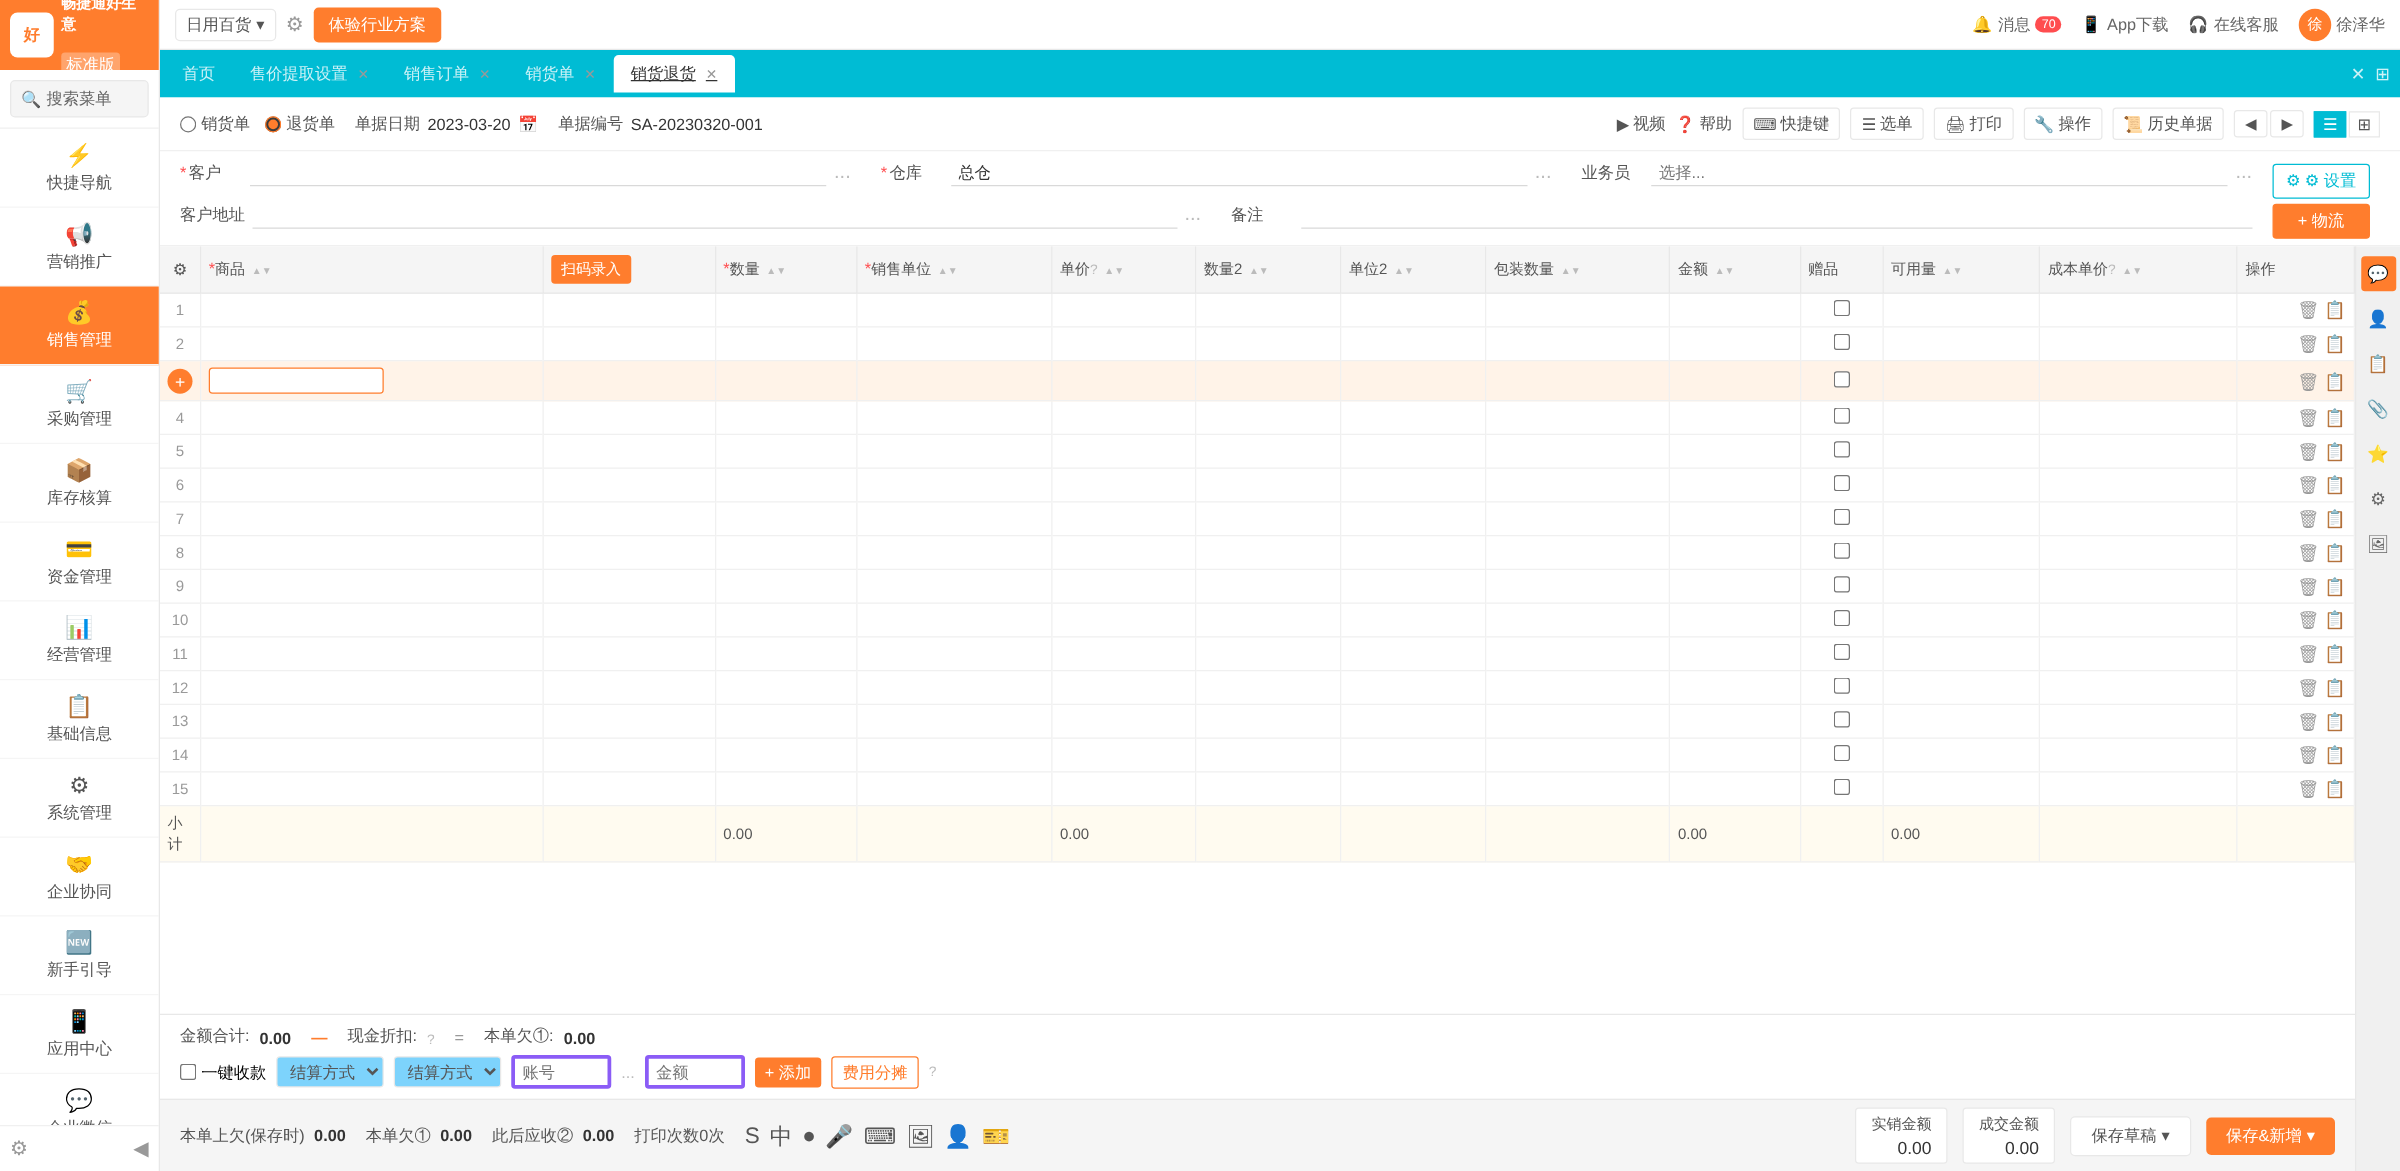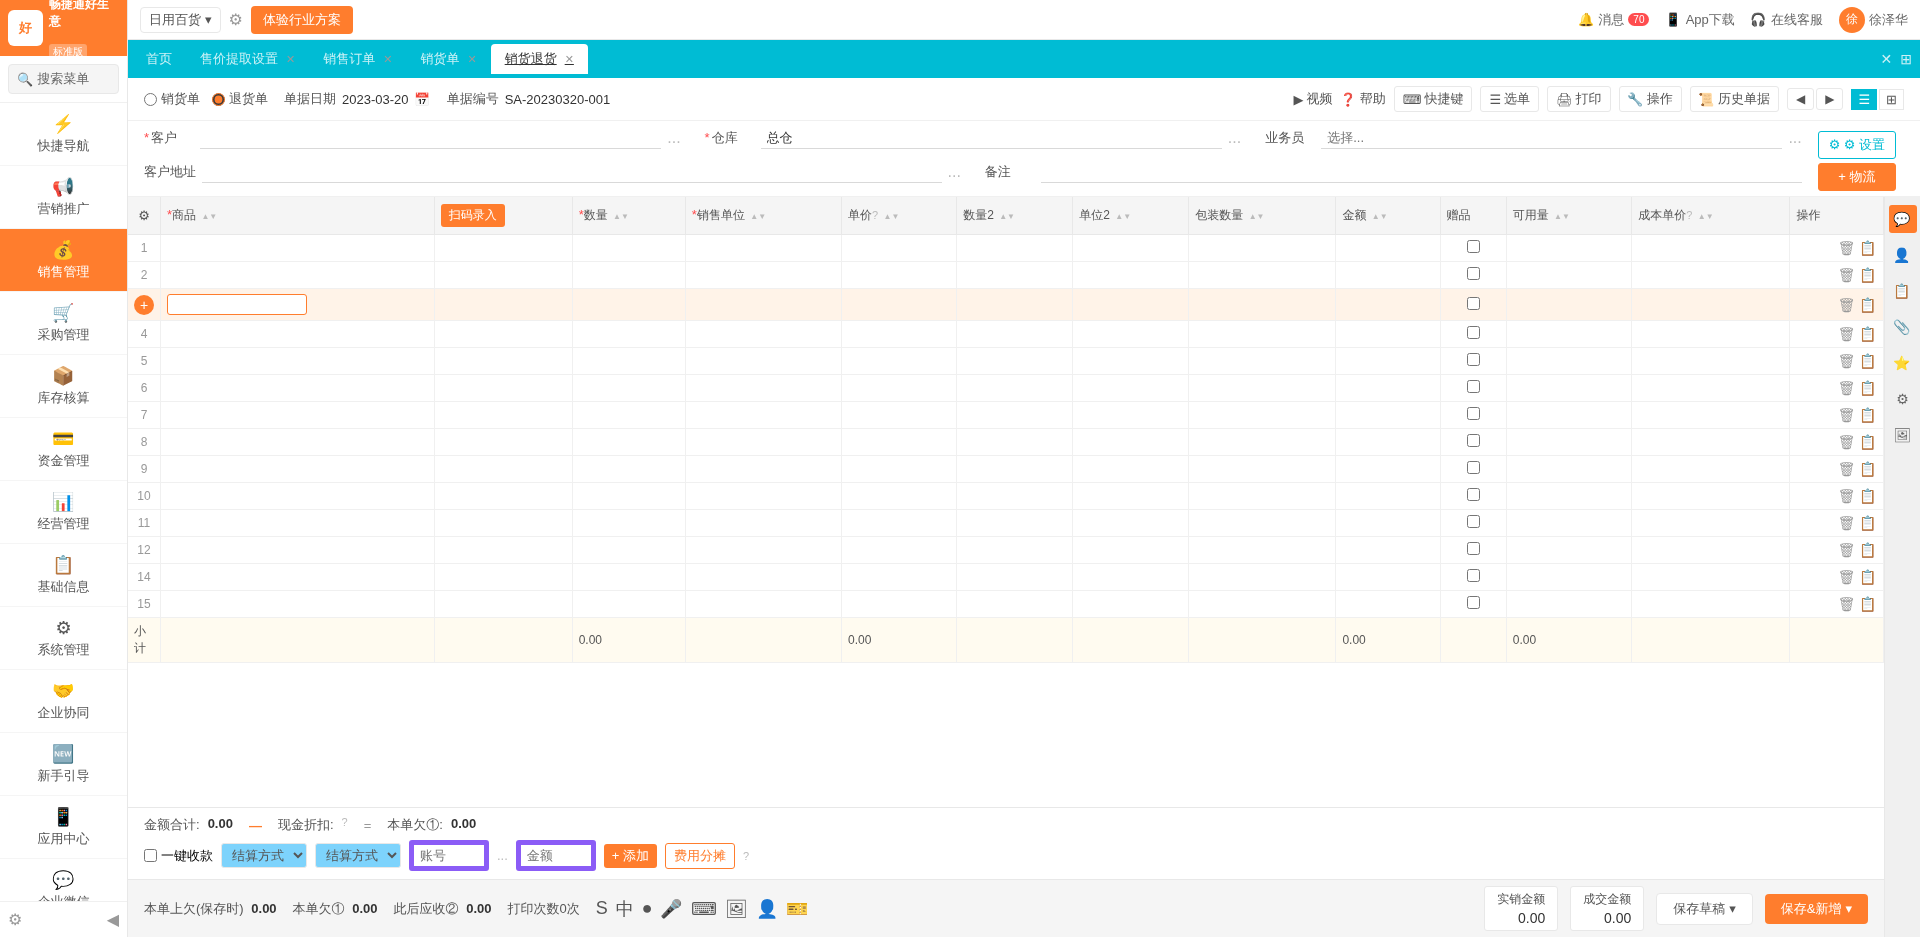--- a/index.html
+++ b/index.html
@@ -2,21 +2,21 @@
 <html><head>
   <meta charset="utf-8">
   <style>
     * { box-sizing: border-box; margin: 0; padding: 0; font-family: 'Microsoft YaHei', Arial, sans-serif; font-size: 13px; }
     body { background: #f5f5f5; display: flex; height: 937px; overflow: hidden; }
 
     
     .sidebar { width: 128px; background: #fff; display: flex; flex-direction: column; height: 100%; border-right: 1px solid #e8e8e8; flex-shrink: 0; }
     .sidebar-logo { background: #ff7d2d; color: #fff; padding: 10px 8px; display: flex; align-items: center; gap: 6px; height: 56px; }
     .sidebar-logo .logo-icon { width: 36px; height: 36px; background: #fff; border-radius: 6px; display: flex; align-items: center; justify-content: center; color: #ff7d2d; font-weight: bold; font-size: 14px; }
-    .sidebar-logo .logo-badge { background: rgba(255,255,255,0.3); border-radius: 3px; padding: 1px 4px; font-size: 10px; margin-top: 14px; display: inline-block; }
+    .sidebar-logo .logo-badge { background: rgba(255,255,255,0.3); border-radius: 3px; padding: 1px 4px; font-size: 13px; margin-top: 14px; display: inline-block; }
     .sidebar-search { padding: 8px; border-bottom: 1px solid #f0f0f0; }
     .sidebar-search-btn { width: 100%; background: #f5f5f5; border: 1px solid #e8e8e8; border-radius: 4px; padding: 5px 8px; cursor: pointer; color: #666; text-align: left; display: flex; align-items: center; gap: 4px; }
     .sidebar-nav { flex: 1; overflow-y: auto; }
     .sidebar-item { display: flex; flex-direction: column; align-items: center; padding: 10px 6px; cursor: pointer; color: #555; border-bottom: 1px solid #f5f5f5; }
     .sidebar-item.active { background: #ff7d2d; color: #fff; }
     .sidebar-item .icon { font-size: 18px; margin-bottom: 2px; }
     .sidebar-item .label { font-size: 13px; }
     .sidebar-bottom { padding: 8px; display: flex; justify-content: space-between; border-top: 1px solid #f0f0f0; }
     .sidebar-bottom-btn { background: none; border: none; cursor: pointer; color: #999; font-size: 16px; }
 
@@ -85,27 +85,27 @@
     .checkbox-cell { text-align: center; }
     .checkbox-cell input { accent-color: #00bcd4; }
     .action-cell { display: flex; gap: 4px; justify-content: flex-end; }
     .action-icon { cursor: pointer; color: #999; font-size: 14px; }
     .subtotal-row { background: #fffbf0; font-weight: normal; }
     .subtotal-row td { color: #555; }
 
     
     .bottom-area { border-top: 1px solid #e8e8e8; padding: 8px 16px; }
     .bottom-row1 { display: flex; align-items: center; gap: 16px; margin-bottom: 6px; }
-    .amount-info { display: flex; align-items: flex-start; gap: 8px; color: #555; }
+    .amount-info { display: flex; align-items: flex-end; gap: 8px; color: #555; }
     .minus-icon { color: #ff7d2d; font-weight: bold; }
     .equals-icon { color: #999; cursor: pointer; }
     .bottom-row2 { display: flex; align-items: center; gap: 8px; }
     .bottom-checkbox { display: flex; align-items: center; gap: 4px; cursor: pointer; }
     .bottom-select { border: 1px solid #e8e8e8; border-radius: 3px; padding: 3px 6px; color: #555; background: #7dd3fc; }
-    .bottom-input-small { border: 5px solid #8b5cf6; border-radius: 3px; padding: 3px 6px; color: #555; width: 80px; }
+    .bottom-input-small { border: 3px solid #8b5cf6; border-radius: 3px; padding: 3px 6px; color: #555; width: 80px; }
     .add-fee-btn { background: #ff7d2d; color: #fff; border: none; border-radius: 3px; padding: 3px 8px; cursor: pointer; }
     .fee-split-btn { background: #fff; border: 1px solid #ff7d2d; color: #ff7d2d; border-radius: 3px; padding: 3px 8px; cursor: pointer; }
 
     
     .footer { background: #f5f5f5; border-top: 1px solid #e8e8e8; padding: 6px 16px; display: flex; align-items: center; justify-content: space-between; }
     .footer-left { display: flex; align-items: center; gap: 16px; color: #555; font-size: 12px; }
     .footer-right { display: flex; align-items: center; gap: 12px; }
     .footer-amount-box { background: #fff; border: 1px solid #e8e8e8; border-radius: 3px; padding: 4px 12px; text-align: right; }
     .footer-amount-box .label { color: #555; font-size: 12px; margin-bottom: 2px; }
     .footer-amount-box .value { color: #333; font-size: 14px; }
@@ -657,20 +657,41 @@
                   <td></td>
                   <td>
                     <div class="action-cell">
                       <span class="action-icon">🗑</span>
                       <span class="action-icon">📋</span>
                     </div>
                   </td>
                 </tr>
                 <tr>
                   <td class="row-num">12</td>
+                  <td></td>
+                  <td></td>
+                  <td></td>
+                  <td></td>
+                  <td></td>
+                  <td></td>
+                  <td></td>
+                  <td></td>
+                  <td></td>
+                  <td class="checkbox-cell"><input type="checkbox" style=""></td>
+                  <td></td>
+                  <td></td>
+                  <td>
+                    <div class="action-cell">
+                      <span class="action-icon">🗑</span>
+                      <span class="action-icon">📋</span>
+                    </div>
+                  </td>
+                </tr>
+                <tr>
+                  <td class="row-num">13</td>
                   <td></td>
                   <td></td>
                   <td></td>
                   <td></td>
                   <td></td>
                   <td></td>
                   <td></td>
                   <td></td>
                   <td></td>
                   <td class="checkbox-cell"><input type="checkbox" style=""></td>

